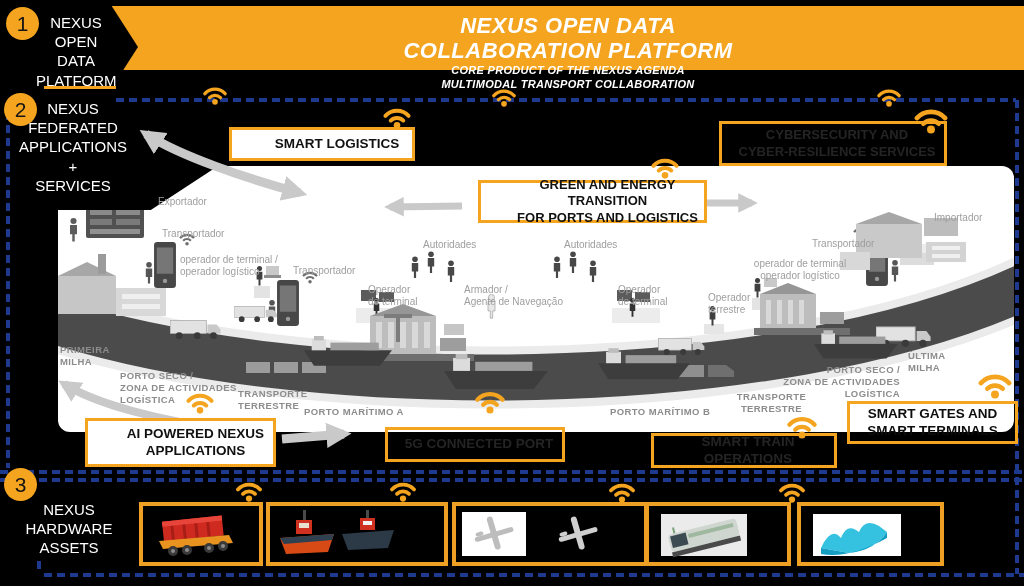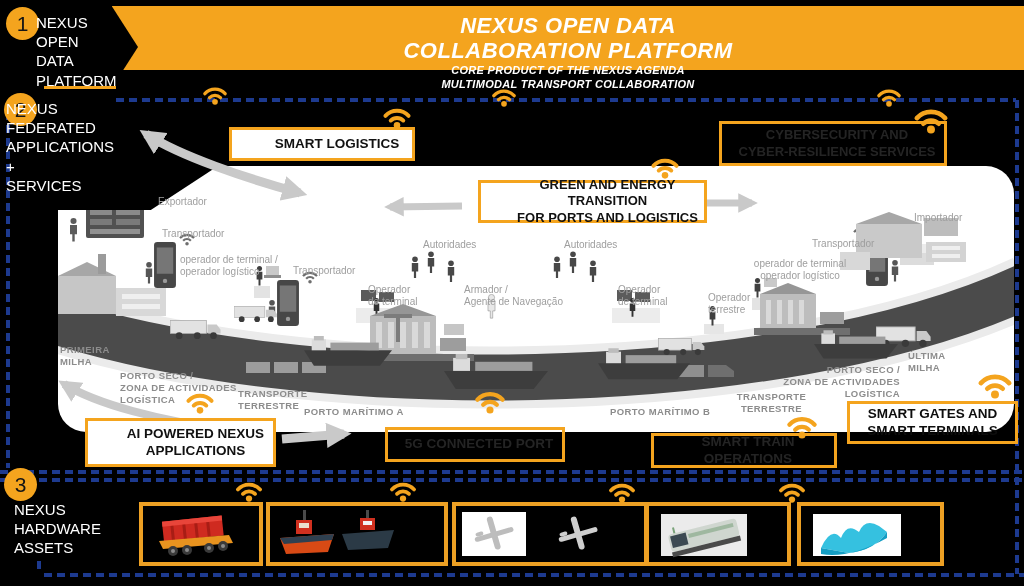--- a/index.html
+++ b/index.html
@@ -9,30 +9,30 @@
   .banner{position:absolute;left:112px;top:6px;width:912px;height:64px;background:#F4A41E;
           color:#fff;text-align:center;padding-top:7px;box-sizing:border-box;font-style:italic;}
   .banner-title{font-size:22px;font-weight:bold;line-height:25px;letter-spacing:.5px;}
   .banner-sub{font-size:11px;font-weight:bold;line-height:14px;letter-spacing:.3px;}
   .banner-arrow{position:absolute;left:0;top:4px;width:138px;height:86px;background:#000;
                 clip-path:polygon(0 0,80% 0,100% 50%,80% 100%,0 100%);}
   .banner-underline{position:absolute;left:44px;top:86px;width:72px;height:3px;background:#F4A41E;}
   
   .chip{position:absolute;width:33px;height:33px;border-radius:50%;background:#F4A41E;color:#151515;
         font-size:21px;display:flex;align-items:center;justify-content:center;z-index:6;}
-  .side-label{position:absolute;color:#fff;font-size:15px;line-height:1.28;
+  .side-label{position:absolute;color:#fff;font-size:15px;line-height:1.28;text-align:center;
               white-space:pre-line;z-index:6;}
   
   .dash-h{position:absolute;height:4px;z-index:2;
           background:repeating-linear-gradient(90deg,#1D3A8F 0 8px,transparent 8px 13px);}
   .dash-v{position:absolute;width:4px;z-index:2;
           background:repeating-linear-gradient(180deg,#1D3A8F 0 8px,transparent 8px 13px);}
   
   .scene{position:absolute;left:58px;top:166px;width:956px;height:266px;background:#fff;
-         border-radius:28px;z-index:1;}
+         border-radius:12px;z-index:1;}
   .scene-art{position:absolute;left:0;top:0;width:956px;height:266px;}
   .scene-corner{position:absolute;left:0;top:0;width:160px;height:44px;background:#000;
                 clip-path:polygon(0 0,100% 0,58% 100%,0 100%);}
   .actor{position:absolute;color:#9e9e9e;font-size:10px;line-height:1.18;white-space:pre-line;}
   .place{position:absolute;color:#8c8c8c;font-size:9.5px;font-weight:bold;line-height:1.25;
          letter-spacing:.4px;white-space:pre-line;}
   
   .obox{position:absolute;display:flex;align-items:center;justify-content:center;text-align:center;
         font-weight:bold;white-space:pre-line;box-sizing:border-box;z-index:5;font-size:13.5px;line-height:1.25;}
   .obox.white{background:#fff;border:3px solid #F4A41E;color:#111;padding-left:30px;}
@@ -277,21 +277,21 @@
     <div class="actor" style="left:406px;top:118px">Armador /
 Agente de Navegação</div>
     <div class="actor" style="left:506px;top:73px">Autoridades</div>
     <div class="actor" style="left:560px;top:118px">Operador
 de terminal</div>
     <div class="actor" style="left:650px;top:126px">Operador
 terrestre</div>
     <div class="actor" style="left:672px;top:92px;width:140px;text-align:center">operador de terminal
 operador logístico</div>
     <div class="actor" style="left:754px;top:72px">Transportador</div>
-    <div class="actor" style="left:856px;top:46px">Importador</div>
+    <div class="actor" style="left:876px;top:46px">Importador</div>
 
     <div class="place" style="left:2px;top:178px">PRIMEIRA
 MILHA</div>
     <div class="place" style="left:62px;top:204px">PORTO SECO /
 ZONA DE ACTIVIDADES
 LOGÍSTICA</div>
     <div class="place" style="left:180px;top:222px">TRANSPORTE
 TERRESTRE</div>
     <div class="place" style="left:246px;top:240px">PORTO MARÍTIMO A</div>
     <div class="place" style="left:552px;top:240px">PORTO MARÍTIMO B</div>

